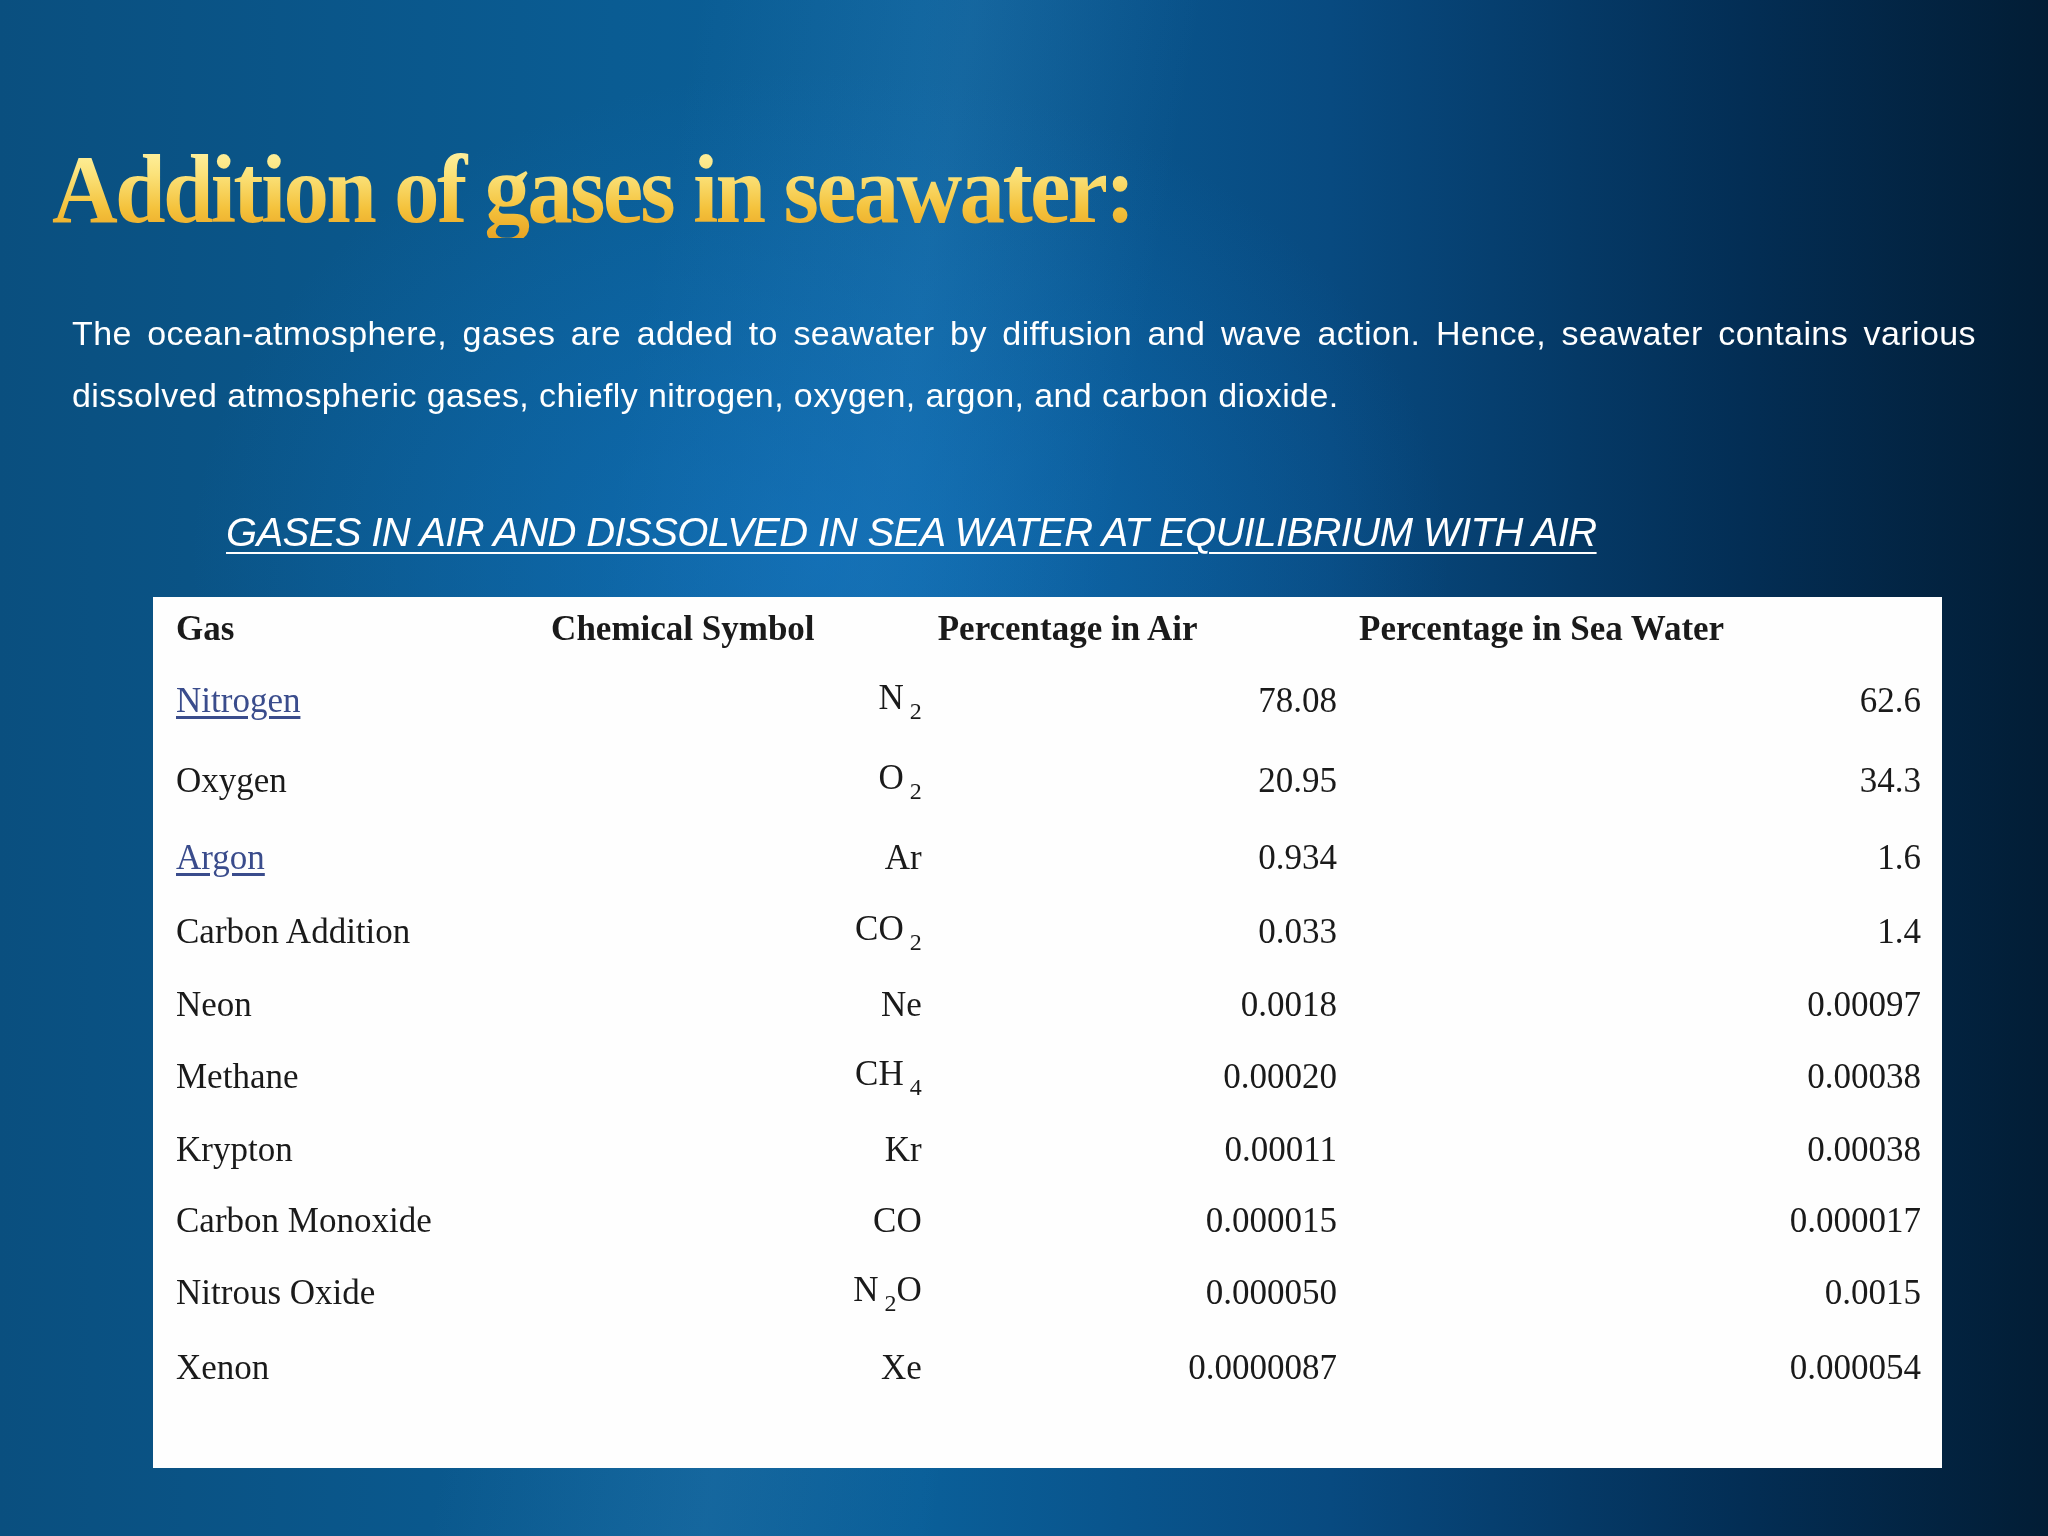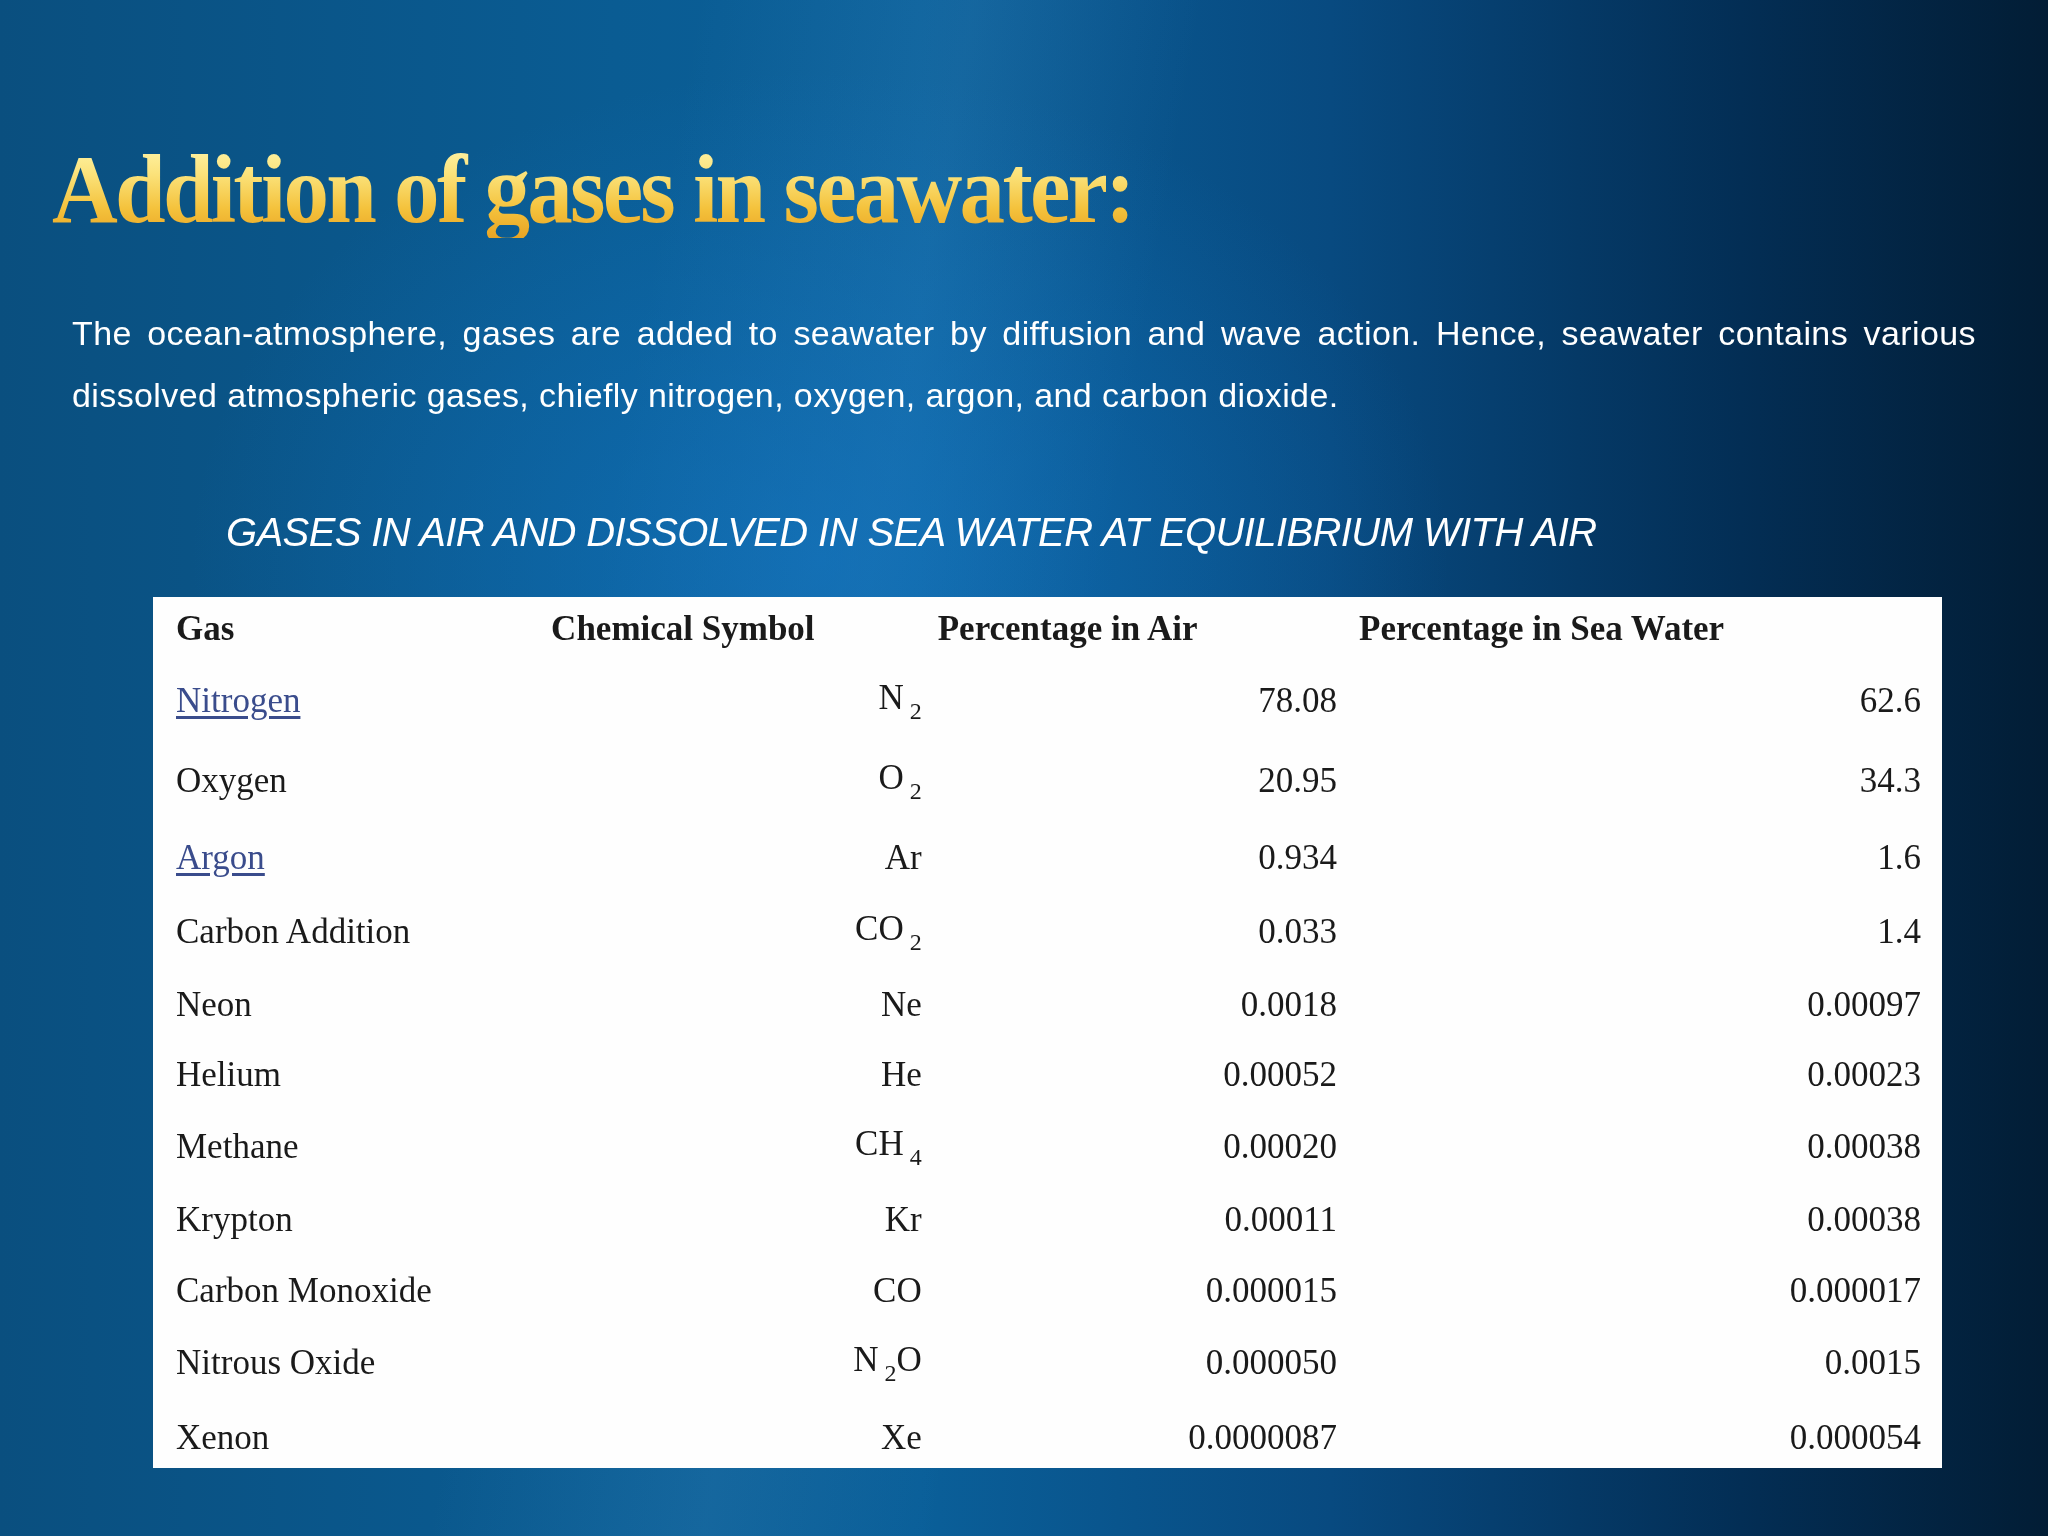--- a/index.html
+++ b/index.html
@@ -52,20 +52,21 @@
     }
     .table-caption {
       position: absolute;
       left: 226px;
       top: 510px;
       margin: 0;
       color: #ffffff;
       font-family: "Liberation Sans", sans-serif;
       font-style: italic;
       font-size: 40px;
+      text-decoration: underline;
       text-underline-offset: 6px;
       text-decoration-thickness: 2px;
       white-space: nowrap;
       letter-spacing: -0.6px;
     }
     .table-wrap {
       position: absolute;
       left: 153px;
       top: 597px;
       width: 1789px;
@@ -166,26 +167,20 @@
         <td class="col-sea num">1.4</td>
       </tr>
 
       <tr class="data-row" style="height:70px;">
         <td class="col-gas">Neon</td>
         <td class="col-sym sym"><span>Ne</span></td>
         <td class="col-air num">0.0018</td>
         <td class="col-sea num">0.00097</td>
       </tr>
 
-      <tr class="data-row" style="height:70px;">
-        <td class="col-gas">Helium</td>
-        <td class="col-sym sym"><span>He</span></td>
-        <td class="col-air num">0.00052</td>
-        <td class="col-sea num">0.00023</td>
-      </tr>
 
       <tr class="data-row" style="height:74px;">
         <td class="col-gas">Methane</td>
         <td class="col-sym sym"><span class="sym-wrap"><span>CH</span><sub class="subscript">4</sub></span></td>
         <td class="col-air num">0.00020</td>
         <td class="col-sea num">0.00038</td>
       </tr>
 
       <tr class="data-row" style="height:72px;">
         <td class="col-gas">Krypton</td>

